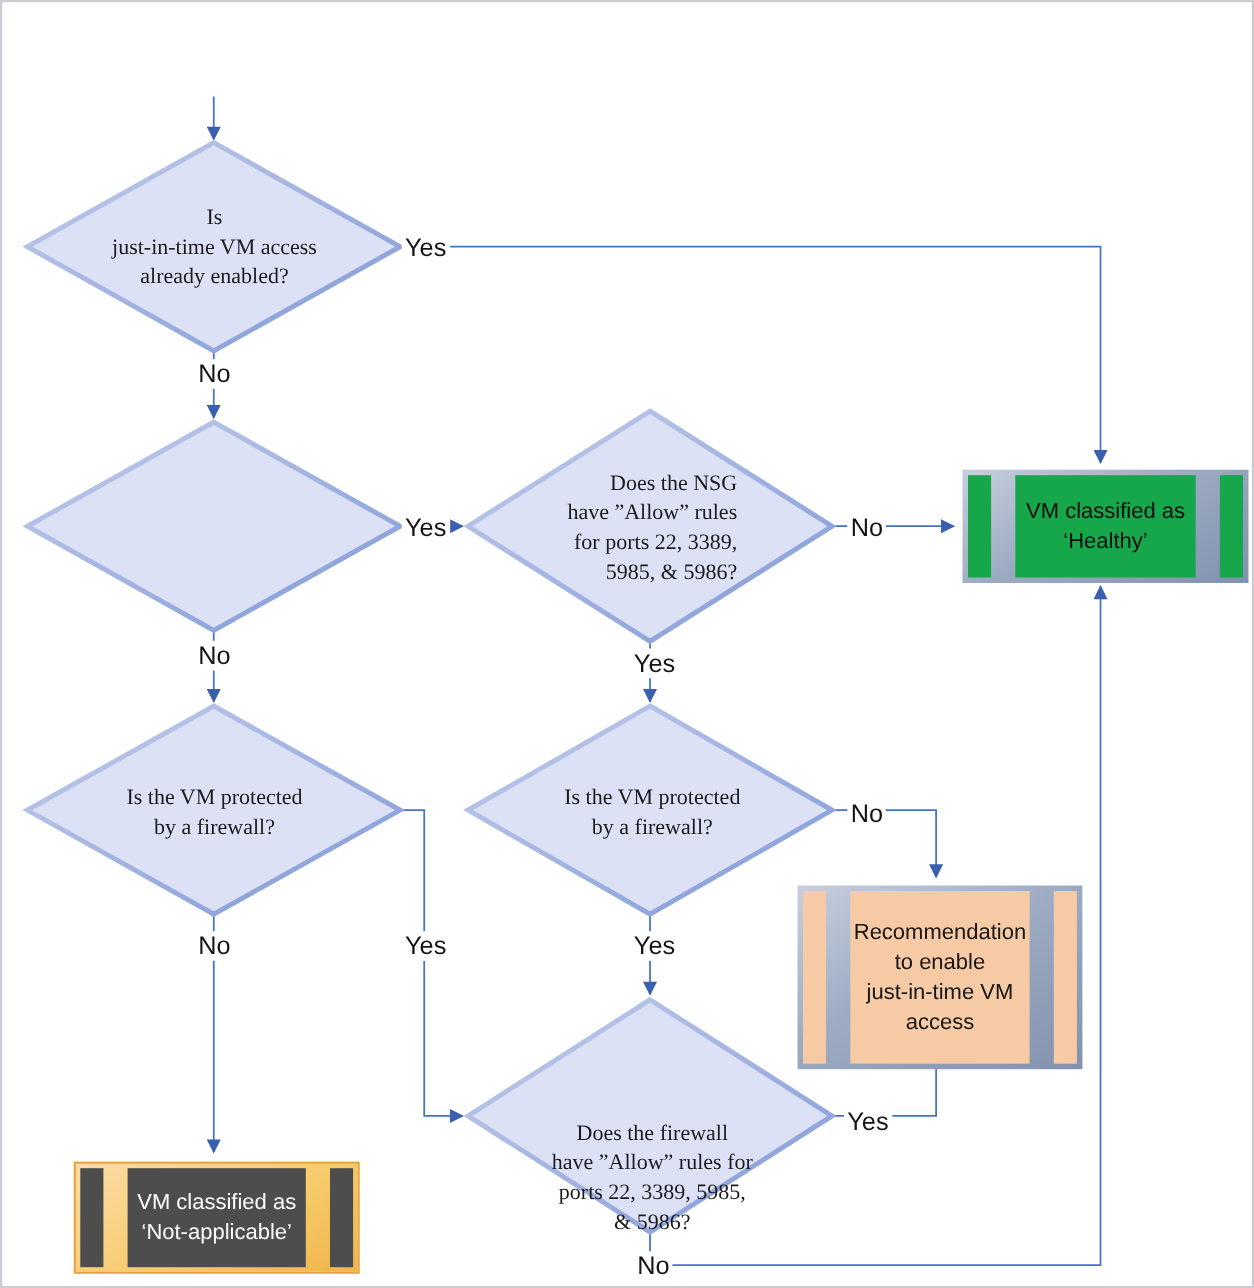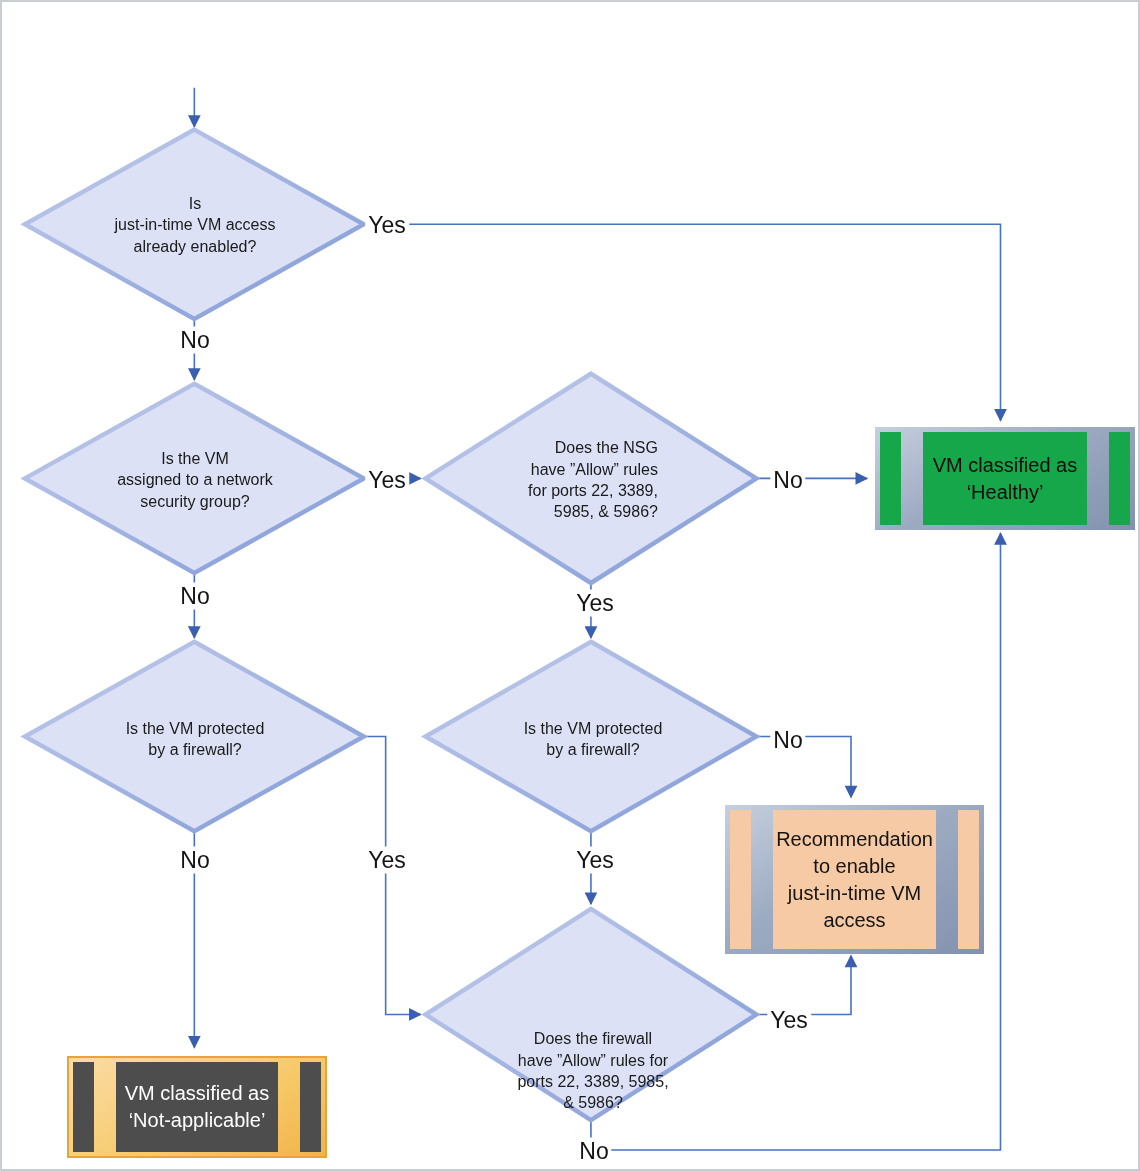--- a/index.html
+++ b/index.html
@@ -14,22 +14,23 @@
     overflow:hidden;
   }
   #edge-layer{position:absolute;left:0;top:0;width:100%;height:100%;}
 
   
   .node-label{
     position:absolute;
     display:flex;align-items:center;justify-content:center;
     text-align:center;
     white-space:pre-line;
-    font-size:16px;line-height:1.34;
+    font-size:20px;line-height:1.34;
     pointer-events:none;
+    font-family:Liberation Serif, serif;
   }
 
   
   .start-pill{
     position:absolute;left:97px;top:14px;width:192px;height:72px;
     border-radius:40px;
     background:linear-gradient(145deg,#c9d2ec 0%, #8fa3d2 55%, #6f8ac6 100%);
     padding:4px;
     box-sizing:border-box;
   }
@@ -58,21 +59,21 @@
   }
   .frame-steel{background:linear-gradient(150deg,#c6cfde 0%, #9dabc2 45%, #8292ae 100%);}
   .frame-gold{
     background:linear-gradient(150deg,#fbdca6 0%, #f6c968 60%, #f0b44a 100%);
     border:2px solid #e8a33c;
     padding:4px;
   }
   #healthy-box{left:873px;top:425px;width:260px;height:103px;}
   #healthy-box .fill{background:#17a74b;}
   #healthy-box .main{color:#0d0d0d;}
-  #recommendation-box{left:723px;top:803px;width:259px;height:149px;}
+  #recommendation-box{left:723px;top:803px;width:259px;height:167px;}
   #recommendation-box .fill{background:#f6caa4;}
   #recommendation-box .main{color:#141414;}
   #not-applicable-box{left:65px;top:1054px;width:260px;height:102px;}
   #not-applicable-box .fill{background:#4d4d4d;}
   #not-applicable-box .main{color:#ffffff;}
 
   
   .edge-label{
     position:absolute;
     transform:translate(-50%,-50%);
@@ -121,23 +122,20 @@
       <polygon points="193,642 363,737 193,832 23,737"></polygon>
       <polygon points="591,642 757,737 591,832 425,737"></polygon>
       <polygon points="591,910 757,1016 591,1122 425,1016"></polygon>
     </g>
   </svg>
 
 
   <div class="node-label" style="left:43px;top:160px;width:300px;height:126px;">Is
 just-in-time VM access
 already enabled?</div>
-  <div class="node-label" style="left:43px;top:415px;width:300px;height:126px;">Is the VM
-assigned to a network
-security group?</div>
   <div class="node-label" style="left:441px;top:403px;width:300px;height:150px;text-align:right;">Does the NSG
 have ”Allow” rules
 for ports 22, 3389,
 5985, &amp; 5986?</div>
   <div class="node-label" style="left:43px;top:674px;width:300px;height:126px;">Is the VM protected
 by a firewall?</div>
   <div class="node-label" style="left:441px;top:674px;width:300px;height:126px;">Is the VM protected
 by a firewall?</div>
   <div class="node-label" style="left:441px;top:994px;width:300px;height:150px;">Does the firewall
 have ”Allow” rules for

